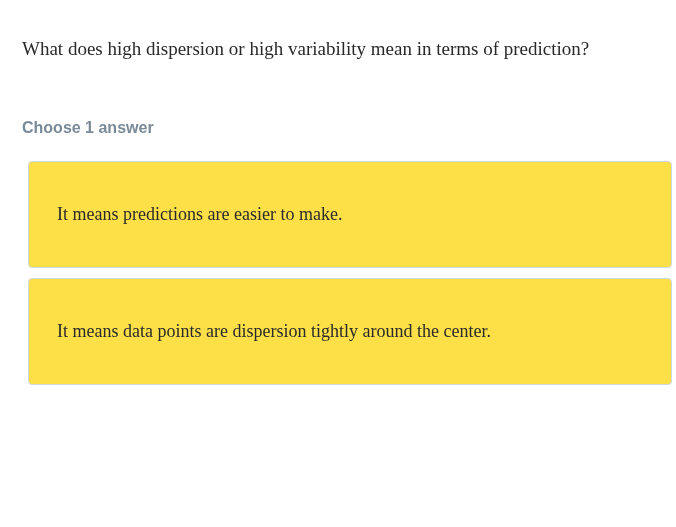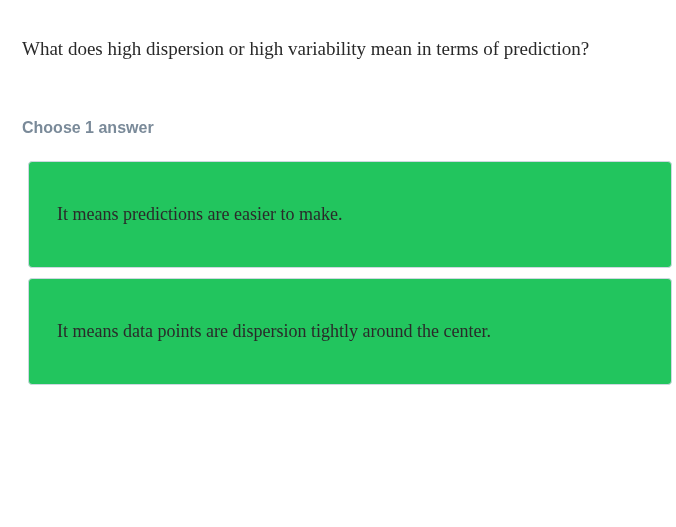--- a/index.html
+++ b/index.html
@@ -29,21 +29,21 @@
     }
     .answers-container {
       padding: 0 4px;
     }
     .answer-option {
       border: 1px solid #cdd8e0;
       border-radius: 4px;
       padding: 34px 22px;
       margin-bottom: 10px;
       cursor: pointer;
-      background: #22c55e;
+      background: #fde047;
     }
     .answer-text {
       font-family: Georgia, 'Times New Roman', serif;
       font-size: 18px;
       color: #2a2a2a;
       line-height: 1.4;
     }
   </style>
 </head>
 <body>

